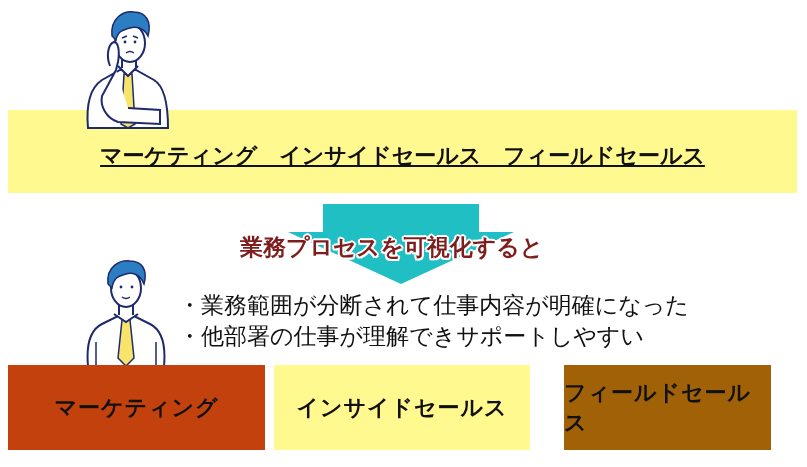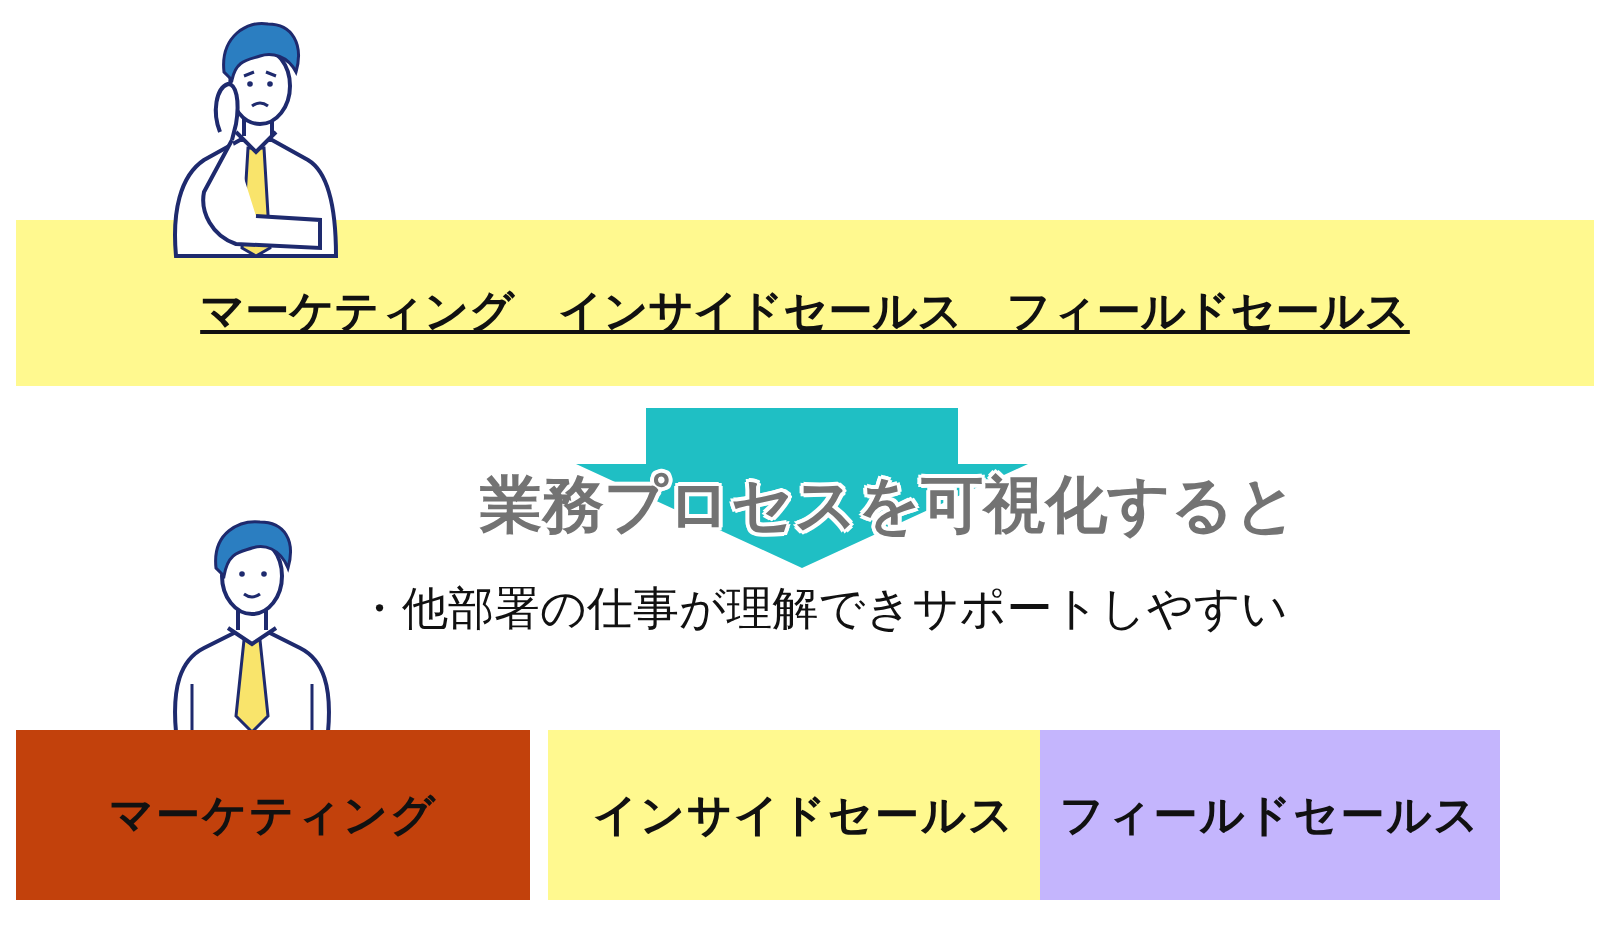--- a/index.html
+++ b/index.html
@@ -14,21 +14,21 @@
     background: var(--yellow);
   }
   .dept-label {
     font-weight: bold; font-size: 22px; color: #111;
     display: flex; align-items: center; justify-content: center;
     letter-spacing: 1px;
   }
   .bullets { font-size: 23px; line-height: 31px; color: #111; white-space: nowrap; }
   .bullets div { white-space: nowrap; }
   .caption {
-    font-size: 31px; font-weight: bold; color: #737373; white-space: nowrap;
+    font-size: 23px; font-weight: bold; color: #7f1d1d; white-space: nowrap;
     text-shadow: 2px 0 0 #fff, -2px 0 0 #fff, 0 2px 0 #fff, 0 -2px 0 #fff,
                  1.5px 1.5px 0 #fff, -1.5px -1.5px 0 #fff, 1.5px -1.5px 0 #fff, -1.5px 1.5px 0 #fff;
   }
 </style>
 </head>
 <body>
 
 <div style="--yellow:#FFF98F;">
 
   <div class="abs band dept-label" style="left:8px; top:110px; width:789px; height:83px; background:#FFF98F;">
@@ -81,26 +81,27 @@
       <path d="M37 46 L37 57 M51 46 L51 57" stroke="#1E2A6E" stroke-width="2"></path>
       <ellipse cx="44" cy="30" rx="15" ry="19" fill="#fff" stroke="#1E2A6E" stroke-width="2"></ellipse>
       <path d="M26 26 C24 8, 38 2, 48 3 C60 3, 66 12, 62 26 C58 16, 50 14, 44 16 C38 18, 32 18, 30 30 Z" fill="#2B7EC1" stroke="#1E2A6E" stroke-width="1.5"></path>
       <circle cx="39" cy="29" r="1.4" fill="#1E2A6E"></circle>
       <circle cx="50" cy="29" r="1.4" fill="#1E2A6E"></circle>
       <path d="M40 39 Q44 42 48 39" fill="none" stroke="#1E2A6E" stroke-width="1.5"></path>
     </svg>
   </div>
 
   <div class="abs bullets" style="left:178px; top:290px;">
+    <div>・業務範囲が分断されて仕事内容が明確になった</div>
     <div>・他部署の仕事が理解できサポートしやすい</div>
   </div>
 
   <div class="abs band dept-label" style="left:8px; top:365px; width:257px; height:85px; background:#c2410c;">
     <span>マーケティング</span>
   </div>
   <div class="abs band dept-label" style="left:274px; top:365px; width:256px; height:85px; background:#FFF98F;">
     <span>インサイドセールス</span>
   </div>
-  <div class="abs band dept-label" style="left:520px; top:365px; width:230px; height:85px; background:#c4b5fd;">
+  <div class="abs band dept-label" style="left:564px; top:365px; width:207px; height:85px; background:#a16207;">
     <span>フィールドセールス</span>
   </div>
 
 </div>
 
 </body></html>

